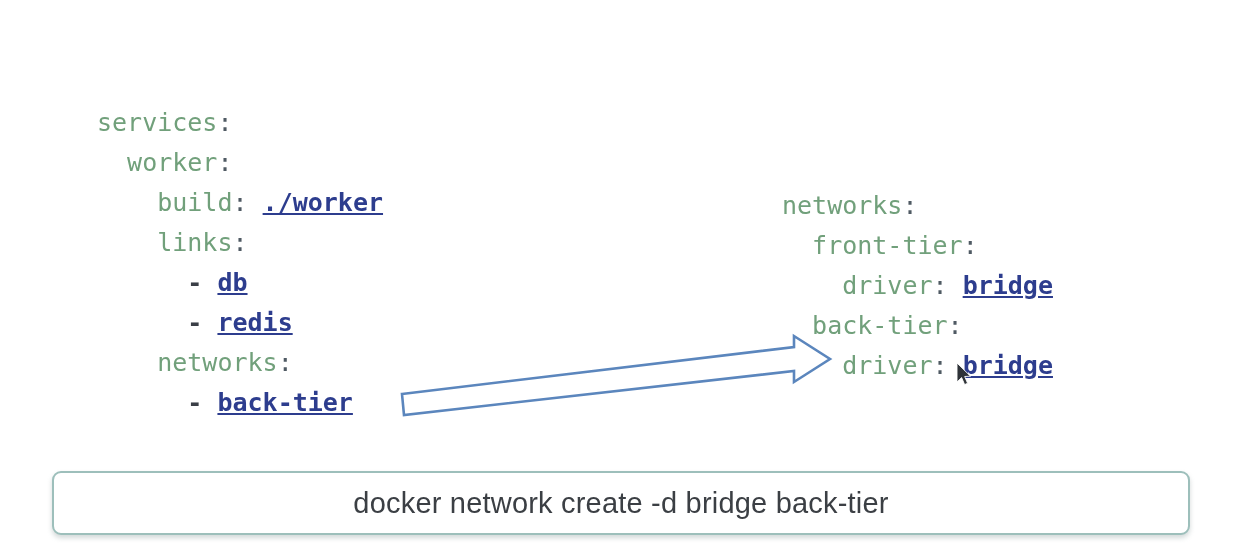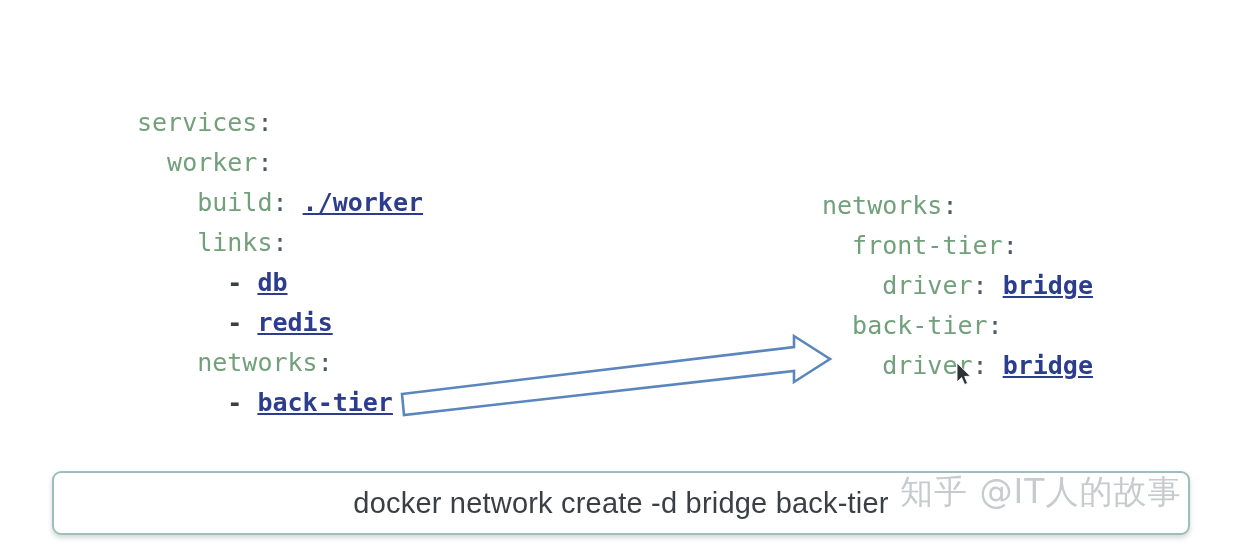--- a/index.html
+++ b/index.html
@@ -24,21 +24,20 @@
   }
 
   
   .yaml-block {
     position: absolute;
     font-family: "DejaVu Sans Mono", "Liberation Mono", monospace;
     font-size: 25px;
     line-height: 40px;
     white-space: pre;
     letter-spacing: 0px;
-    margin-left: 40px;
   }
   #yaml-left  { left: 97px;  top: 103px; }
   #yaml-right { left: 782px; top: 186px; }
 
   .yline { height: 40px; white-space: pre; }
 
   .k     { color: #71a07b; }        
   .colon { color: #4f5a63; }        
   .v     { color: #2d3d8e; font-weight: 700; text-decoration: underline; }  
   .dash  { color: #3a3f46; font-weight: 700; }  
@@ -123,15 +122,14 @@
   </svg>
 
   <svg id="mouse-cursor" viewBox="0 0 18 26" style="left: 955px; top: 362px;">
     <path d="M 2 1 L 2 20 L 6.6 15.6 L 9.6 22.6 L 12.6 21.3 L 9.7 14.5 L 15.5 14.2 Z" fill="#2f3338" stroke="#ffffff" stroke-width="0.9"></path>
   </svg>
 
   <div id="command-box">
     <span id="command-text">docker network create -d bridge back-tier</span>
   </div>
 
-  <div id="watermark">知乎 @IT人的故事</div>
 
 </div>
 
 </body></html>

